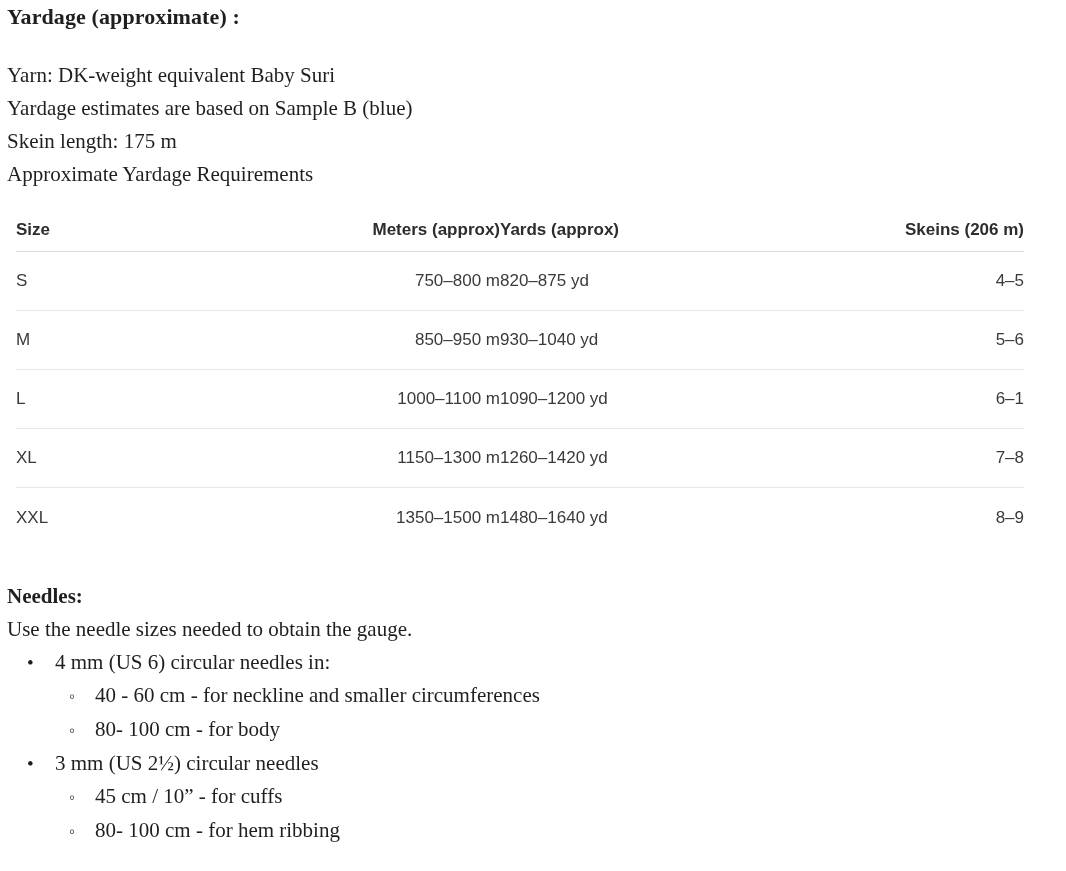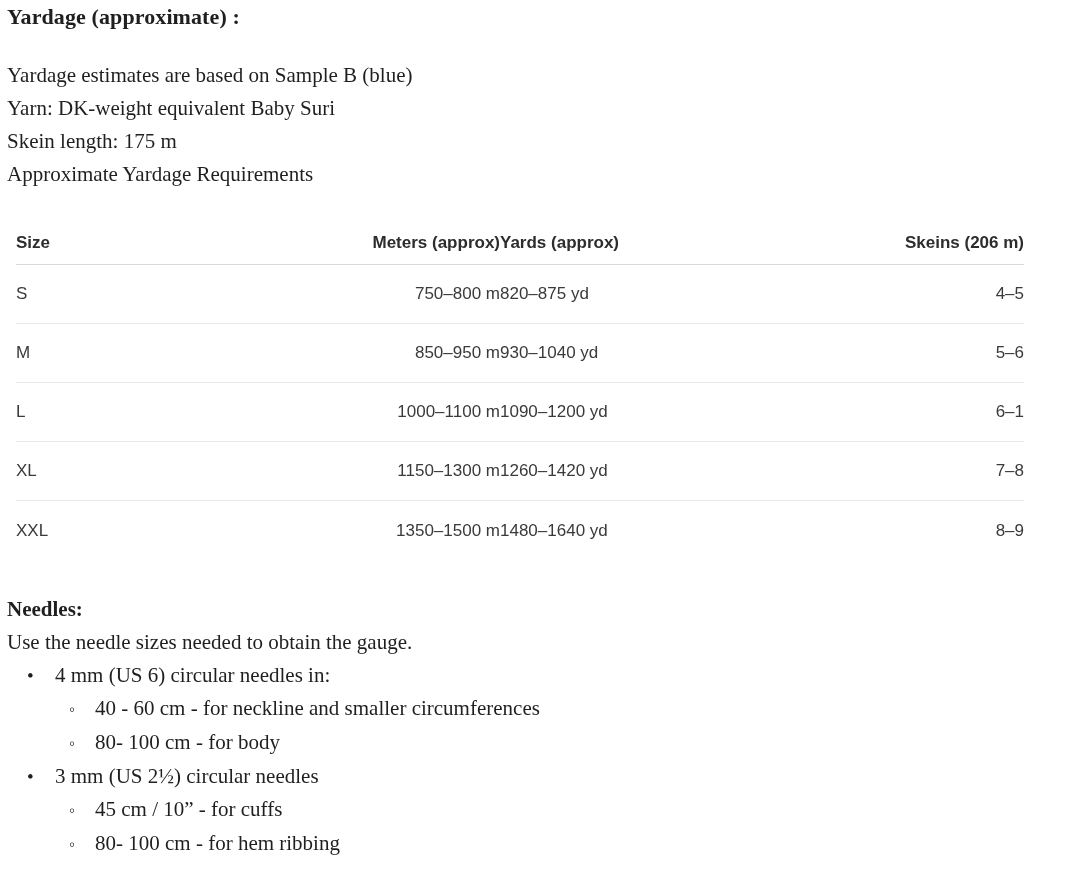--- a/index.html
+++ b/index.html
@@ -20,21 +20,21 @@
     letter-spacing: 0.1px;
   }
   .intro-block {
     margin: 29px 0 0 7px;
     font-size: 21px;
     line-height: 33px;
   }
 
   
   .yardage-table {
-    margin: 42px 42px 0 16px;
+    margin: 29px 42px 0 16px;
     width: 1008px;
     font-family: "Liberation Sans", sans-serif;
     font-size: 17px;
     color: #3a3a3a;
   }
   .t-header {
     display: flex;
     align-items: flex-end;
     padding-bottom: 11px;
     border-bottom: 1px solid #d9d9d9;
@@ -82,22 +82,22 @@
   }
 </style>
 </head>
 <body>
 
 <div>
 
   <h1 class="doc-title">Yardage (approximate) :</h1>
 
   <div class="intro-block">
+    <div>Yarn: DK-weight equivalent Baby Suri</div>
     <div>Yardage estimates are based on Sample B (blue)</div>
-    <div>Yarn: DK-weight equivalent Baby Suri</div>
     <div>Skein length: 175 m</div>
     <div>Approximate Yardage Requirements</div>
   </div>
 
   <div class="yardage-table">
     <div class="t-header">
       <div class="c-size">Size</div>
       <div class="c-meters">Meters (approx)</div>
       <div class="c-yards">Yards (approx)</div>
       <div class="c-skeins">Skeins (206 m)</div>

